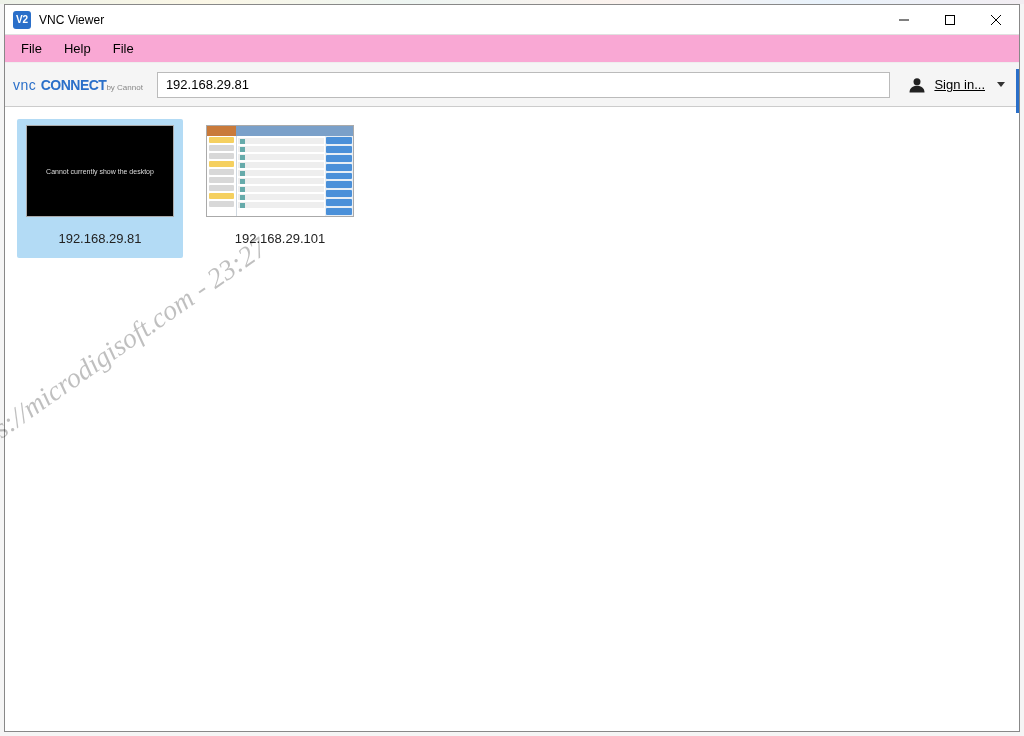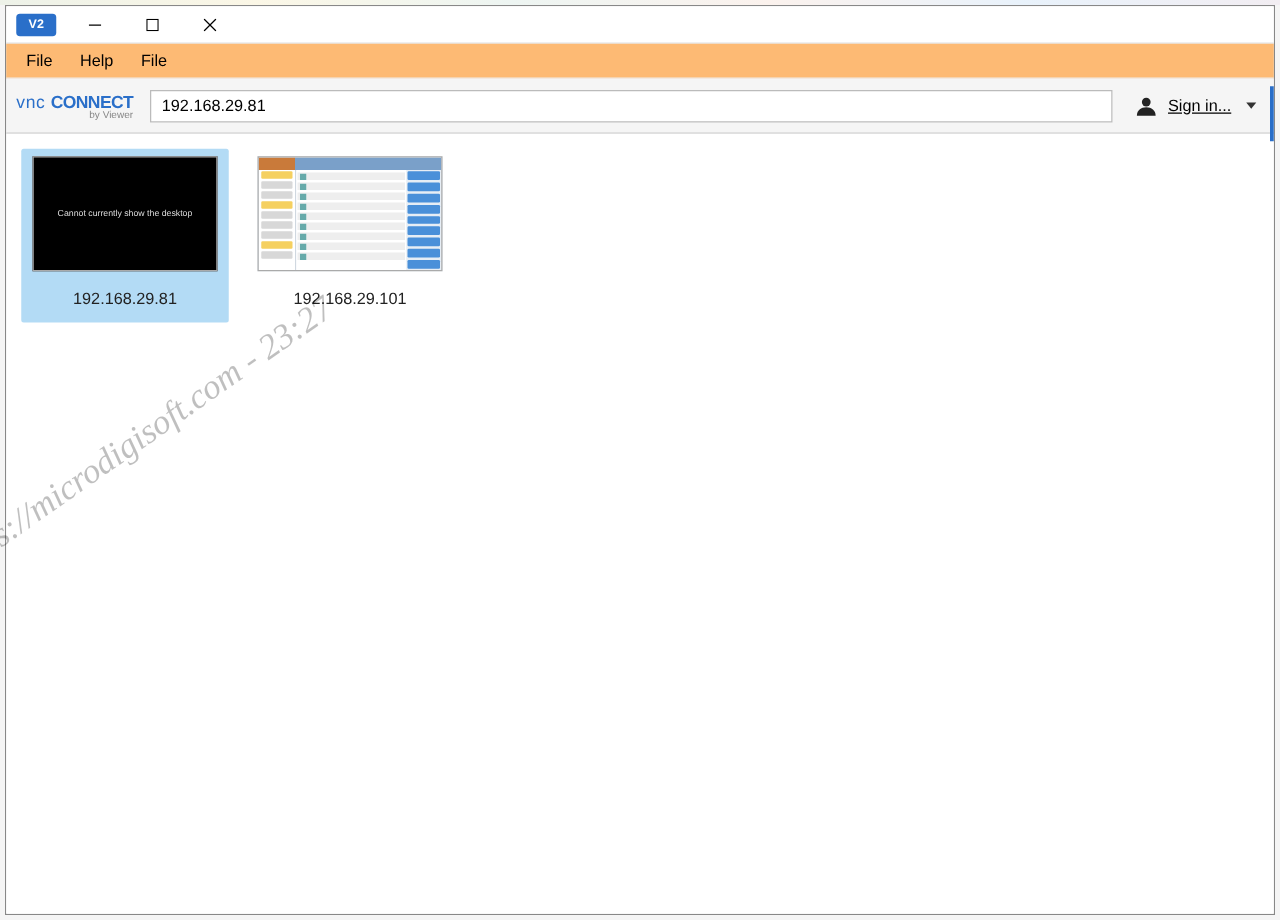--- a/index.html
+++ b/index.html
@@ -34,21 +34,21 @@
     
     .titlebar {
       height: 30px;
       background: #ffffff;
       display: flex;
       align-items: center;
       padding-left: 8px;
       border-bottom: 1px solid #e0e0e0;
     }
     .titlebar-icon {
-      width: 32px;
+      width: 18px;
       height: 18px;
       background: #2a6fc9;
       border-radius: 3px;
       color: white;
       font-size: 10px;
       font-weight: bold;
       display: flex;
       align-items: center;
       justify-content: center;
       margin-right: 8px;
@@ -68,21 +68,21 @@
       display: flex;
       align-items: center;
       justify-content: center;
       color: #000;
       font-size: 10px;
     }
     .titlebar-btn svg { width: 10px; height: 10px; }
     
     .menubar {
       height: 28px;
-      background: #fdba74;
+      background: #f9a8d4;
       display: flex;
       align-items: center;
       padding: 0 6px;
       gap: 2px;
       border-bottom: 1px solid #eee;
     }
     .menu-item {
       padding: 4px 10px;
       font-size: 13px;
       color: #000;
@@ -92,21 +92,21 @@
       height: 44px;
       background: #f5f5f5;
       border-bottom: 1px solid #ccc;
       display: flex;
       align-items: center;
       padding: 0 8px;
       gap: 10px;
     }
     .logo {
       display: flex;
-      flex-direction: column;
+      flex-direction: row;
       align-items: flex-end;
       line-height: 1;
       margin-right: 4px;
     }
     .logo-main {
       font-size: 14px;
       color: #2a6fc9;
       letter-spacing: 0.5px;
       font-weight: 500;
     }
@@ -234,20 +234,21 @@
   </style>
 </head>
 <body>
 
 <div class="browser-tabs-bg"></div>
 
 <div class="app-window">
 
   <div class="titlebar">
     <div class="titlebar-icon">V2</div>
+    <div class="titlebar-title">VNC Viewer</div>
     <div class="titlebar-controls">
       <div class="titlebar-btn">
         <svg viewBox="0 0 10 10">
             <line x1="0" y1="5" x2="10" y2="5" stroke="#000" stroke-width="1"></line>
           </svg>
       </div>
       <div class="titlebar-btn">
         <svg viewBox="0 0 10 10">
             <rect x="0.5" y="0.5" width="9" height="9" fill="none" stroke="#000" stroke-width="1"></rect>
           </svg>
@@ -265,21 +266,21 @@
     <div class="menu-item">File</div>
     <div class="menu-item">Help</div>
     <div class="menu-item">File</div>
   </div>
 
   <div class="toolbar">
     <div class="logo">
       <div class="logo-main">
         <span class="vnc-text">vnc</span> <span class="connect-text">CONNECT</span>
       </div>
-      <div class="logo-sub">by Viewer</div>
+      <div class="logo-sub">by Cannot</div>
     </div>
     <input class="address-input" type="text" value="192.168.29.81" style="">
     <div class="signin">
       <span class="signin-icon">
         <svg viewBox="0 0 24 24" width="20" height="20">
             <circle cx="12" cy="8" r="4.2" fill="#222"></circle>
             <path d="M3 21c0-5 4-8 9-8s9 3 9 8" fill="#222"></path>
           </svg>
       </span>
       <span class="signin-text">Sign in...</span>

